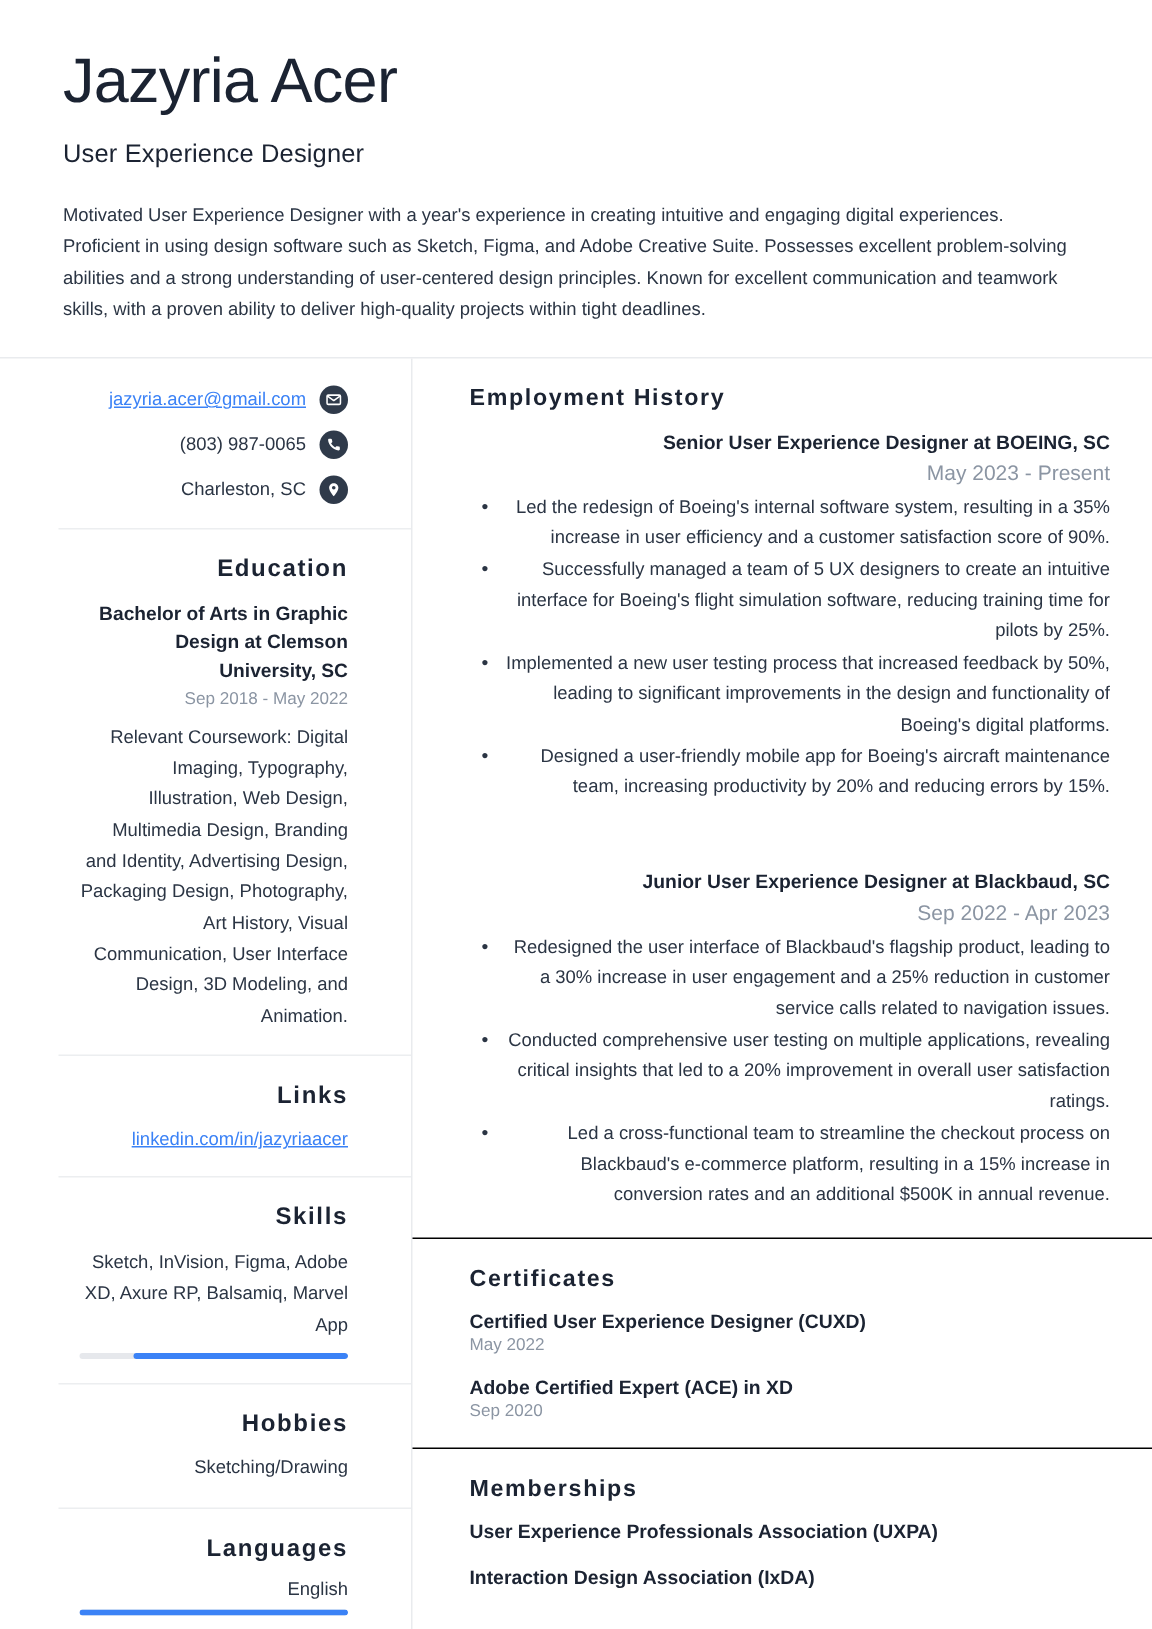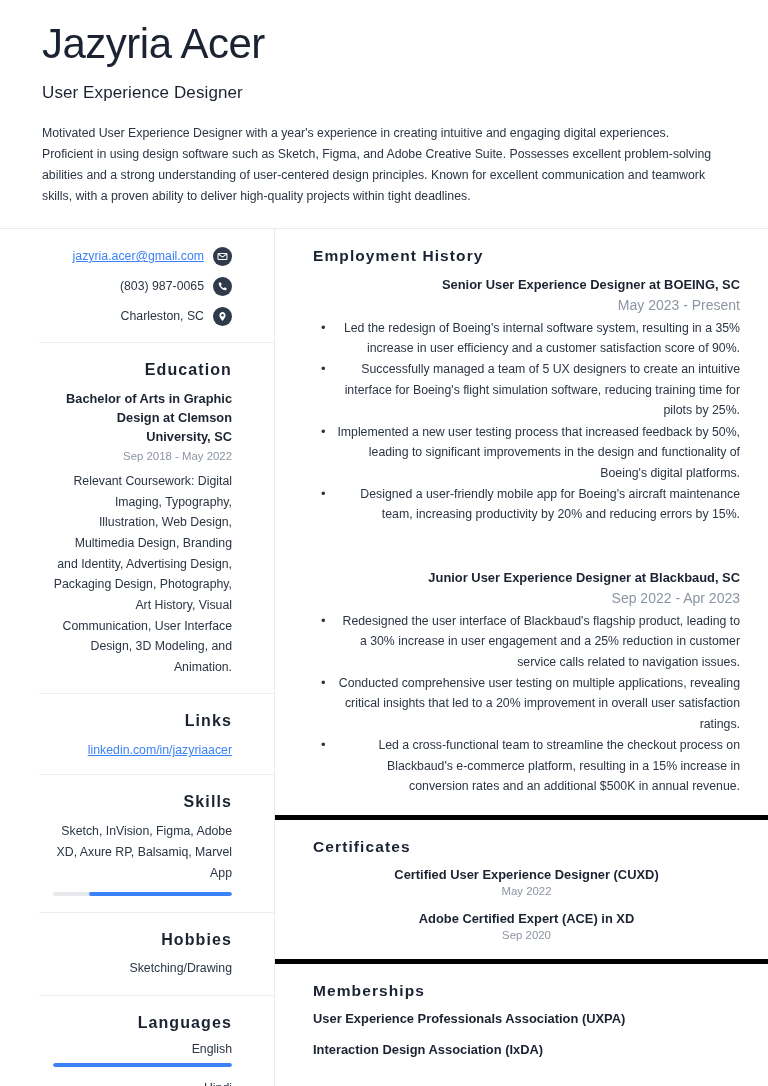--- a/index.html
+++ b/index.html
@@ -9,21 +9,21 @@
     height: 1086px;
     background: #ffffff;
     font-family: "Liberation Sans", sans-serif;
     color: #1f2937;
     -webkit-font-smoothing: antialiased;
   }
 
   .page { width: 768px; height: 1086px; position: relative; overflow: hidden; }
 
   
-  .header { padding: 20px 42px 20px 42px; }
+  .header { padding: 30px 42px 20px 42px; }
   .name {
     font-size: 42px;
     font-weight: 300;
     letter-spacing: -0.5px;
     color: #1b2332;
     line-height: 1.12;
   }
   .job-title {
     font-size: 17px;
     font-weight: 400;
@@ -125,21 +125,21 @@
     background: #3b82f6;
     border-radius: 2px;
   }
   .lang-item { margin-bottom: 14px; }
   .lang-item:last-child { margin-bottom: 0; }
 
   .hobby-text { font-size: 12.3px; color: #2b3544; line-height: 1.6; }
 
   
   .rblock { padding: 18px 28px 18px 38px; }
-  .rblock + .rblock { border-top: 5px solid #000000; }
+  .rblock + .rblock { border-top: 1px solid #000000; }
 
   .rsec-head {
     font-size: 15.5px;
     font-weight: 700;
     color: #1b2332;
     letter-spacing: 1.1px;
     margin-bottom: 11px;
   }
 
   .job { margin-bottom: 16px; text-align: right; }
@@ -167,21 +167,21 @@
   }
   ul.bullets li::before {
     content: "\2022";
     position: absolute;
     left: 8px;
     top: -1px;
     color: #2b3544;
     font-size: 13px;
   }
 
-  .cert { margin-bottom: 14px; text-align: center; }
+  .cert { margin-bottom: 14px; }
   .cert:last-child { margin-bottom: 0; }
   .cert-name { font-size: 12.9px; font-weight: 700; color: #1b2332; }
   .cert-date { font-size: 11.4px; color: #8b95a3; margin-top: 3px; }
 
   .mem { font-size: 12.9px; font-weight: 700; color: #1b2332; margin-bottom: 16px; }
   .mem:last-child { margin-bottom: 0; }
 </style>
 </head>
 <body>
 

